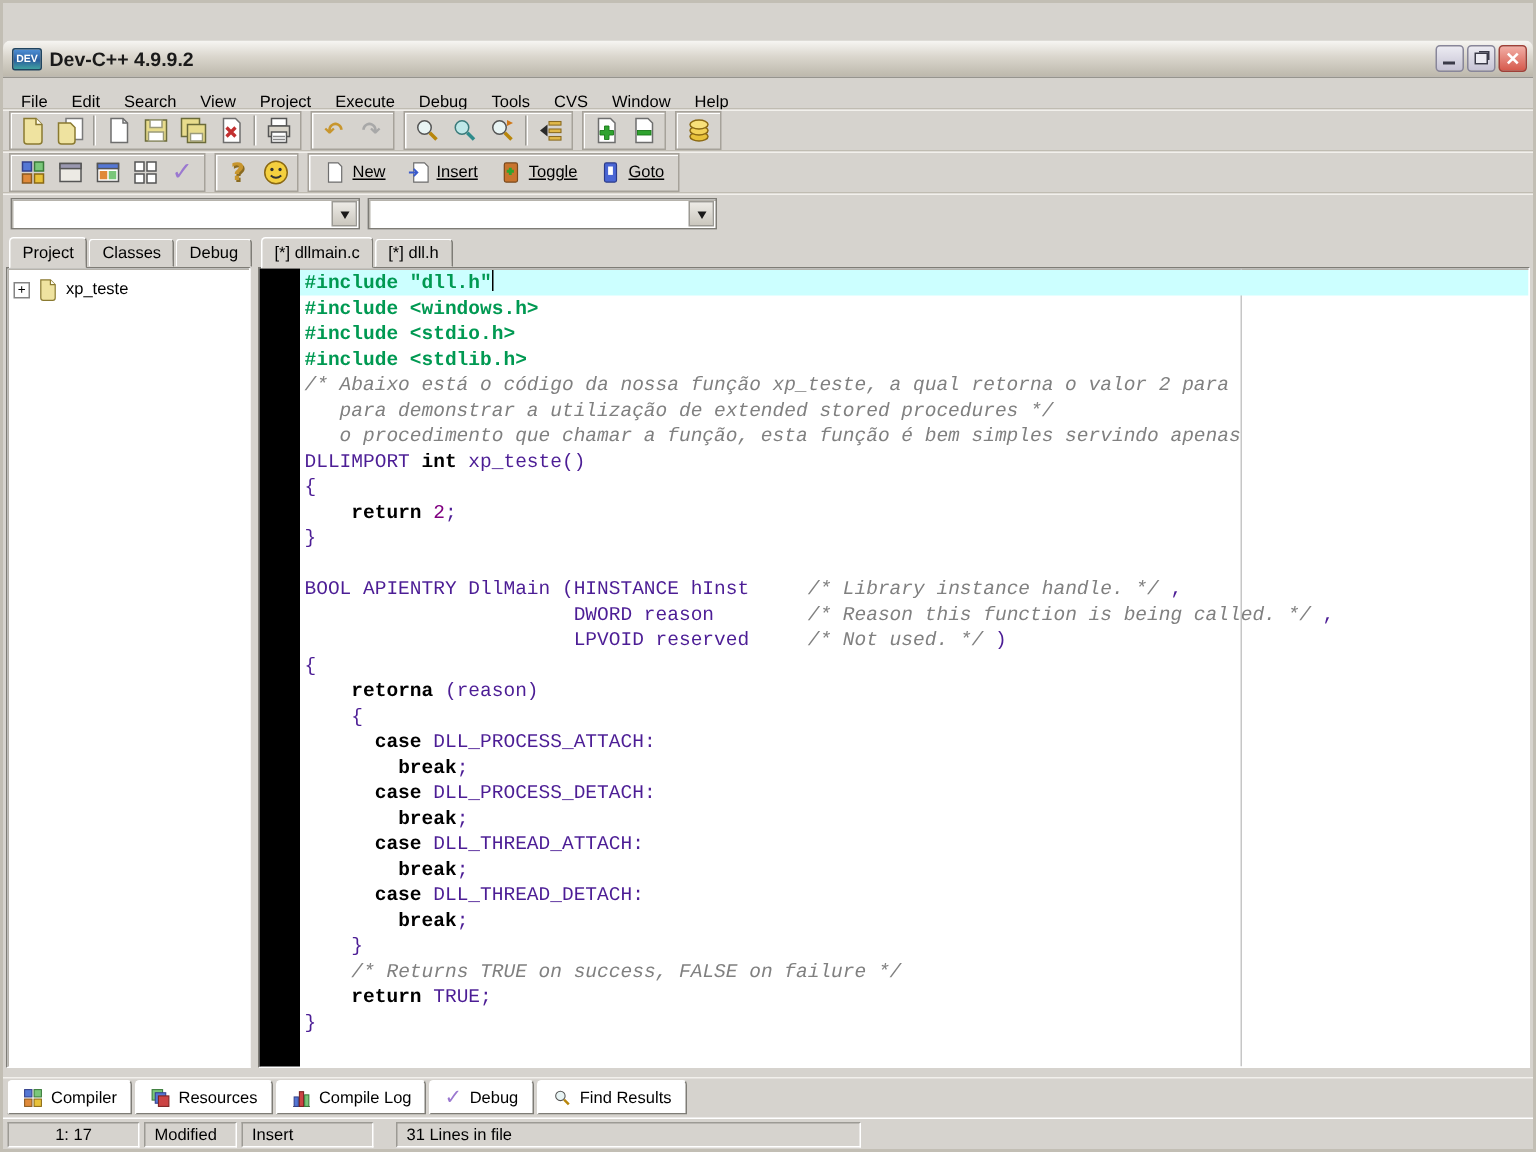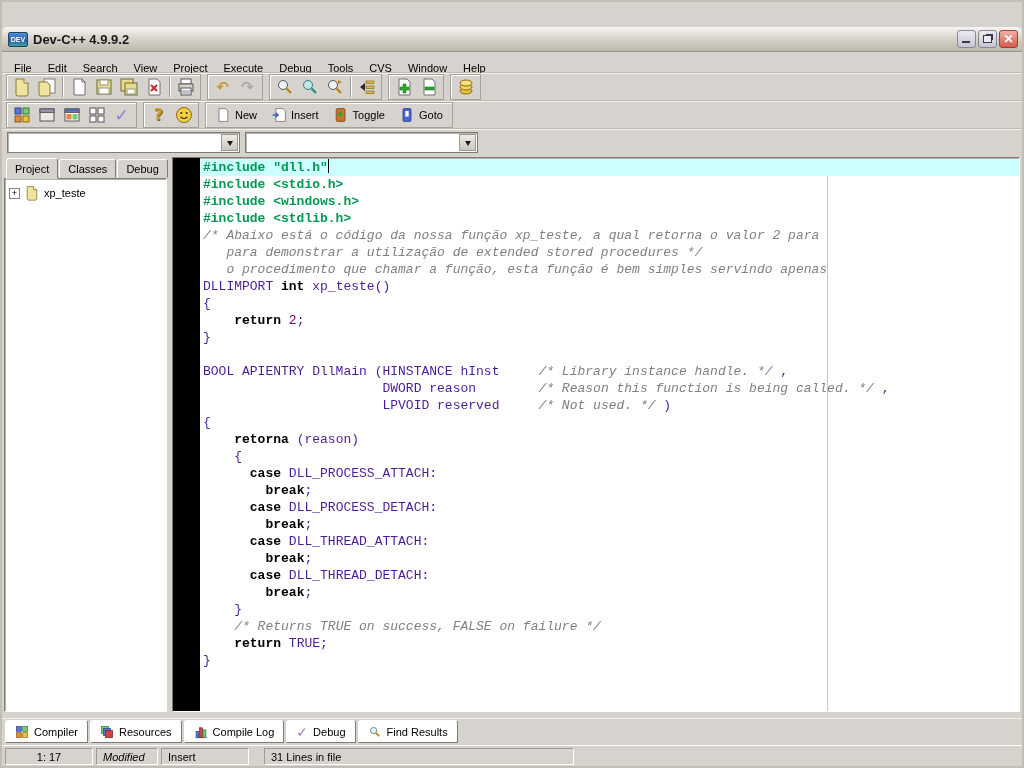--- a/index.html
+++ b/index.html
@@ -32,21 +32,21 @@
   .menu-item { padding:16px 8px; display:flex; align-items:center; font-size:11px; }
 
   
   .toolbar { height:28px; flex:0 0 28px; display:flex; align-items:center; gap:6px; padding:1px 4px;
              background:#D6D3CE; border-top:1px solid #F2F0EC; border-bottom:1px solid #C0BCB2; }
   .tgroup { height:26px; display:flex; align-items:center; padding:0 2px;
             border:1px solid #A6A29A; box-shadow:inset 1px 1px 0 #FFFFFF; background:#D6D3CE; }
   .tsep { width:1px; height:20px; background:#9C9A94; box-shadow:1px 0 0 #FFFFFF; margin:0 3px; }
   .tbtn { width:25px; height:24px; display:flex; align-items:center; justify-content:center; cursor:default; }
   .glyph { font-family:"DejaVu Sans", sans-serif; font-size:15px; font-weight:bold; line-height:1; }
-  .tbtn-label { height:24px; display:flex; align-items:center; gap:4px; padding:0 7px; cursor:default; }
+  .tbtn-label { height:24px; display:flex; align-items:center; gap:4px; padding:0 7px; cursor:default;text-decoration:underline; }
 
   
   .combo-row { height:26px; flex:0 0 26px; display:flex; align-items:center; gap:5px; padding:2px 5px;
                background:#D6D3CE; border-top:1px solid #F2F0EC; }
   .combo { width:233px; height:21px; background:#fff; display:flex;
            border:1px solid #7E7C76; box-shadow:inset 1px 1px 0 #B6B3AC; }
   .combo-value { flex:1; padding:3px 4px; font-size:11px; }
   .combo-btn { width:17px; margin:1px; background:linear-gradient(#EDEBE6,#CBC7BE); border:1px solid #9C9A94;
                display:flex; align-items:center; justify-content:center; }
   .combo-arrow { width:0; height:0; border:3.5px solid transparent; border-top:5px solid #1A1A1A; margin-top:4px; }
@@ -91,21 +91,21 @@
                  background:#D6D3CE; border-top:1px solid #F2F0EC; }
   .btab { height:23px; display:flex; align-items:center; gap:5px; padding:0 9px; background:#ffffff;
           border:1px solid; border-color:#FFFFFF #7E7C76 #7E7C76 #FFFFFF; border-radius:3px 3px 0 0;
           margin-right:2px; cursor:default; }
 
   
   .statusbar { height:21px; flex:0 0 21px; display:flex; align-items:center; gap:3px; padding:2px 3px;
                background:#D6D3CE; border-top:1px solid #FFFFFF; }
   .spanel { height:17px; border:1px solid; border-color:#9C9A94 #FFFFFF #FFFFFF #9C9A94;
             padding:2px 6px; font-size:11px; white-space:nowrap; overflow:hidden; }
-  .sp1 { width:88px; text-align:center; } .sp2 { width:62px;font-style:italic; } .sp3 { width:88px; } .sp4 { width:310px; margin-left:12px; }
+  .sp1 { width:88px; text-align:center; } .sp2 { width:62px; } .sp3 { width:88px; } .sp4 { width:310px; margin-left:12px; }
 
   svg { display:block; }
 </style>
 </head>
 <body>
 
 <div class="window">
 
   <div class="titlebar">
     <div class="app-icon">DEV</div>
@@ -373,28 +373,36 @@
               <path d="M12 2v4h4" fill="#FFFDF0" stroke="#8A7A30"></path>
             </svg>
           <span>xp_teste</span>
         </div>
       </div>
     </div>
 
     <div class="splitter"></div>
 
     <div class="right-col">
+      <div class="tabs-row">
+        <div class="tab active">
+            <span>[*] dllmain.c</span>
+          </div>
+        <div class="tab">
+            <span>[*] dll.h</span>
+          </div>
+      </div>
       <div class="editor-box">
         <div class="gutter"></div>
         <div class="code-area">
           <div class="margin-line"></div>
           <div class="code-lines">
               <div class="code-line current"><span class="tk-pp">#include "dll.h"</span><span class="caret"></span></div>
+              <div class="code-line"><span class="tk-pp">#include &lt;windows.h&gt;</span></div>
               <div class="code-line"><span class="tk-pp">#include &lt;stdio.h&gt;</span></div>
-              <div class="code-line"><span class="tk-pp">#include &lt;windows.h&gt;</span></div>
               <div class="code-line"><span class="tk-pp">#include &lt;stdlib.h&gt;</span></div>
               <div class="code-line"><span class="tk-cm">/* Abaixo está o código da nossa função xp_teste, a qual retorna o valor 2 para</span></div>
               <div class="code-line"><span class="tk-cm">   para demonstrar a utilização de extended stored procedures */</span></div>
               <div class="code-line"><span class="tk-cm">   o procedimento que chamar a função, esta função é bem simples servindo apenas</span></div>
               <div class="code-line"><span class="tk-pl">DLLIMPORT </span><span class="tk-kw">int</span><span class="tk-pl"> xp_teste()</span></div>
               <div class="code-line"><span class="tk-pl">{</span></div>
               <div class="code-line"><span class="tk-pl">    </span><span class="tk-kw">return</span><span class="tk-pl"> </span><span class="tk-num">2</span><span class="tk-pl">;</span></div>
               <div class="code-line"><span class="tk-pl">}</span></div>
               <div class="code-line"></div>
               <div class="code-line"><span class="tk-pl">BOOL APIENTRY DllMain (HINSTANCE hInst     </span><span class="tk-cm">/* Library instance handle. */</span><span class="tk-pl"> ,</span></div>

